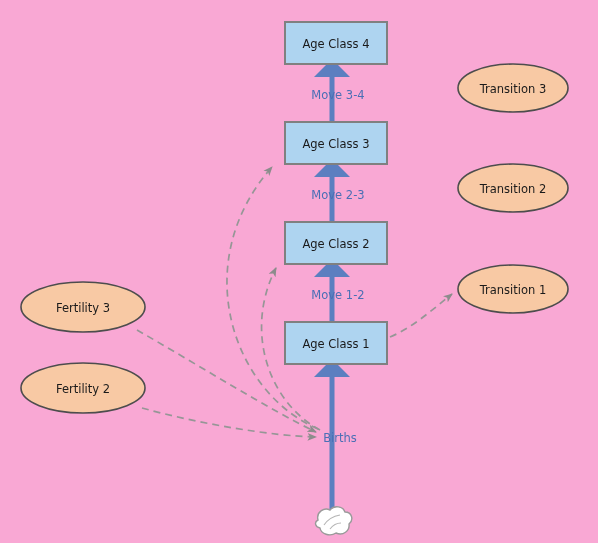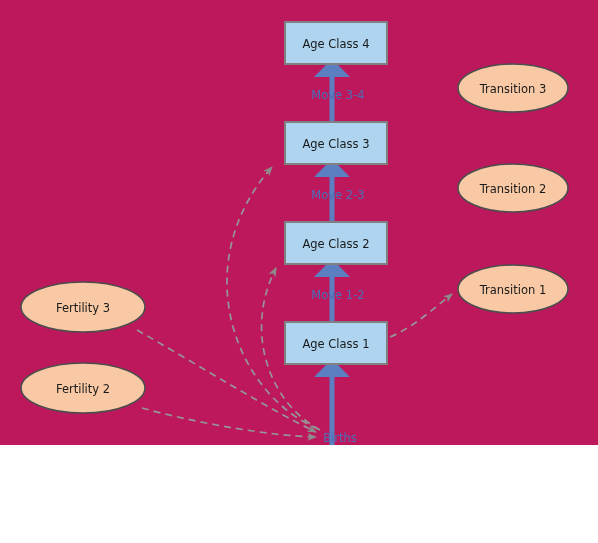--- a/index.html
+++ b/index.html
@@ -6,22 +6,22 @@
     margin: 0;
     padding: 0;
     background: #ffffff;
   }
   body {
     font-family: "DejaVu Sans", sans-serif;
   }
   #stage {
     position: relative;
     width: 598px;
-    height: 445px;
-    background: #be185d;
+    height: 543px;
+    background: #f9a8d4;
     overflow: hidden;
   }
   #diagram-svg {
     position: absolute;
     left: 0;
     top: 0;
     width: 598px;
     height: 543px;
   }
   .node-label {

